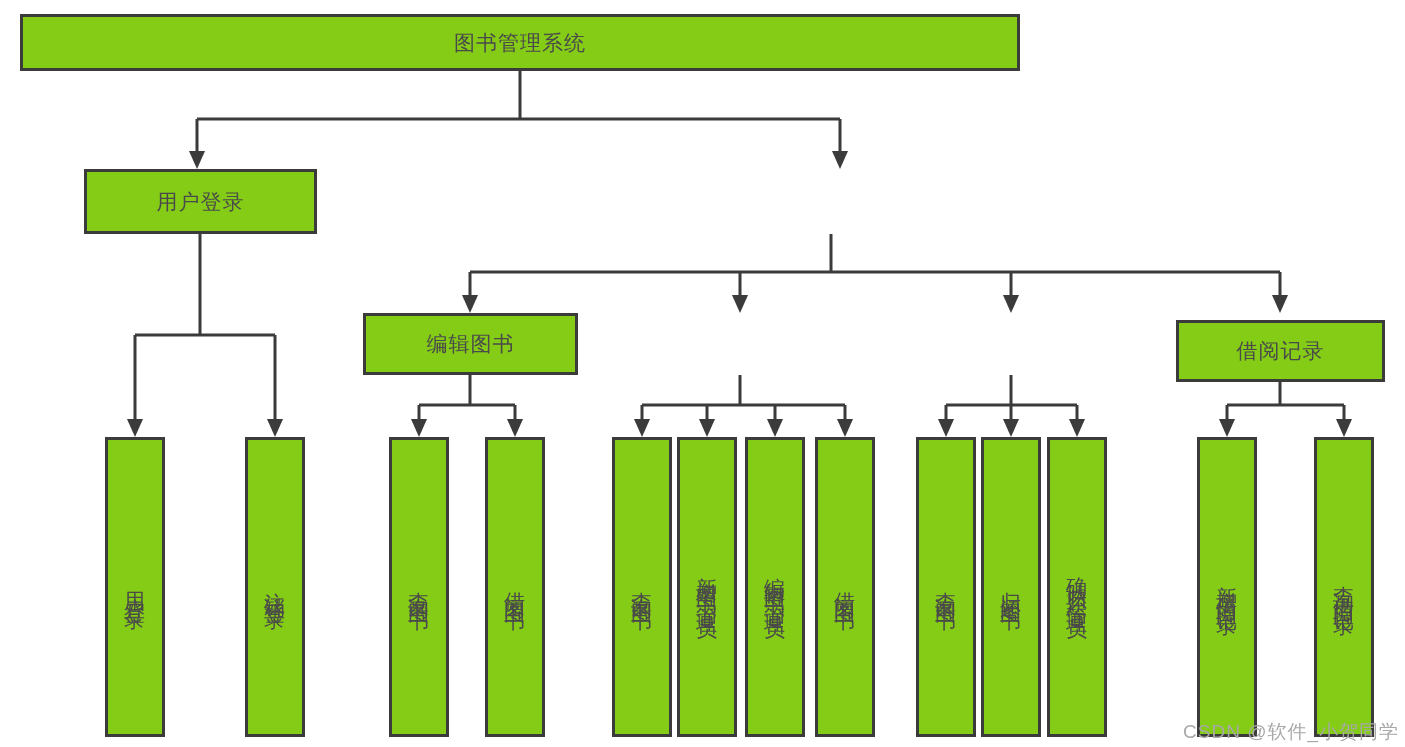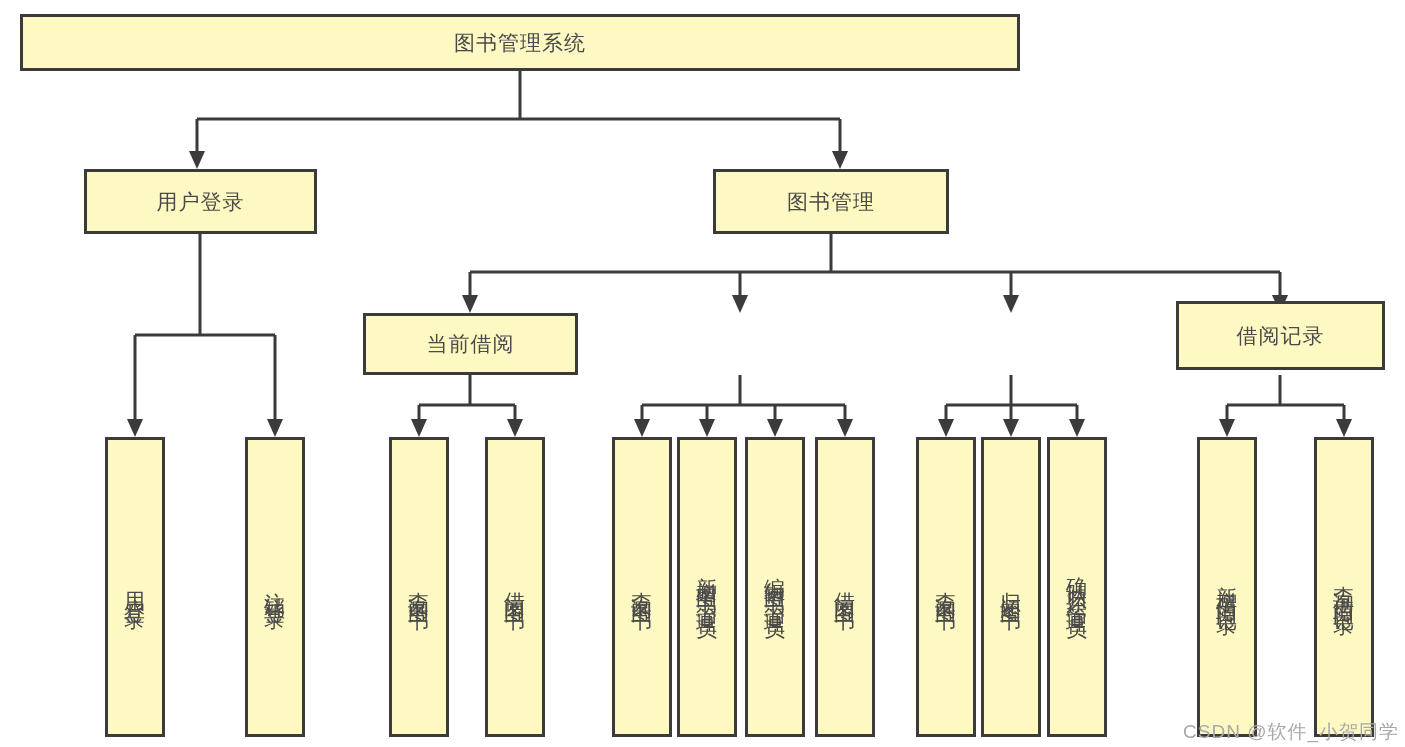--- a/index.html
+++ b/index.html
@@ -17,21 +17,21 @@
     background:var(--bg);
     overflow:hidden;
   }
   .connectors{
     position:absolute;left:0;top:0;z-index:0;
     color:var(--line);
   }
   .node{
     position:absolute;z-index:1;
     border:3px solid var(--line);
-    background:#fef9c3;
+    background:#84cc16;
     display:flex;align-items:center;justify-content:center;
     color:var(--text);
     font-size:21px;
     letter-spacing:1px;
   }
   .leaf{
     top:437px;height:300px;width:60px;
   }
   .leaf span{
     writing-mode:vertical-rl;
@@ -94,28 +94,25 @@
     </g>
   </svg>
 
   <div class="node" style="left:20px;top:14px;width:1000px;height:57px">
     <span>图书管理系统</span>
   </div>
 
   <div class="node" style="left:84px;top:169px;width:233px;height:65px">
     <span>用户登录</span>
   </div>
-  <div class="node" style="left:713px;top:169px;width:236px;height:65px">
-    <span>图书管理</span>
-  </div>
 
   <div class="node" style="left:363px;top:313px;width:215px;height:62px">
-    <span>当前借阅</span>
+    <span>编辑图书</span>
   </div>
-  <div class="node" style="left:1176px;top:301px;width:209px;height:69px">
+  <div class="node" style="left:1176px;top:320px;width:209px;height:62px">
     <span>借阅记录</span>
   </div>
 
   <div class="node leaf" style="left:105px">
     <span>用户登录</span>
   </div>
   <div class="node leaf" style="left:245px">
     <span>注销登录</span>
   </div>
   <div class="node leaf" style="left:389px">

